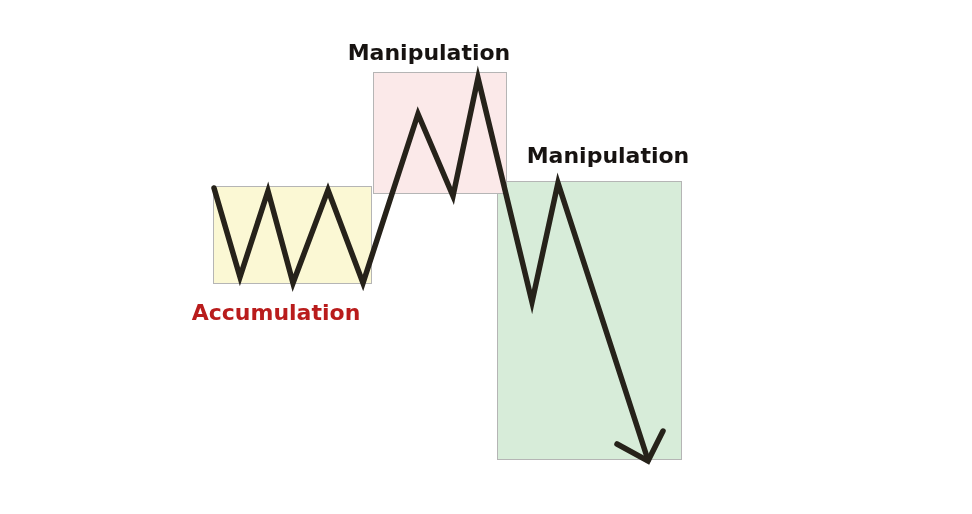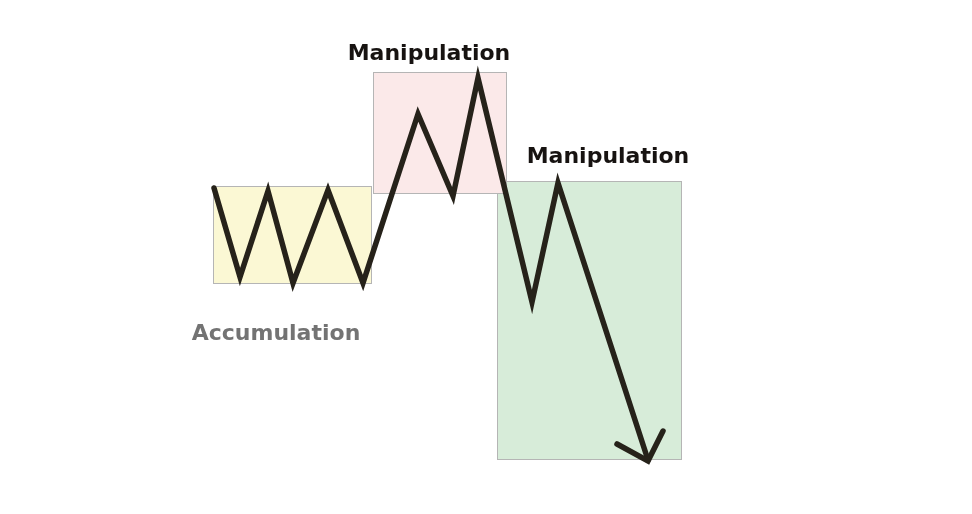--- a/index.html
+++ b/index.html
@@ -44,17 +44,17 @@
 
   <div class="phase-box" style="left: 213px; top: 186px; width: 159px; height: 98px; background: rgb(251, 248, 212); border-color: rgb(181, 181, 181);"></div>
   <div class="phase-box" style="left: 497px; top: 181px; width: 185px; height: 279px; background: rgb(215, 236, 217); border-color: rgb(181, 181, 181);"></div>
   <div class="phase-box" style="left: 373px; top: 72px; width: 134px; height: 122px; background: rgb(251, 233, 233); border-color: rgb(181, 181, 181);"></div>
 
   <svg class="line-layer" width="972" height="514" viewBox="0 0 972 514">
     <polyline fill="none" stroke-linecap="round" stroke-linejoin="miter" stroke-miterlimit="8" points="214,188 240,277 268,191 293,283 328,190 363,283 418,114 453,196 478,78 532,302 558,183 648,460" stroke="#26221a" stroke-width="5.5"></polyline>
     <polyline fill="none" stroke-linecap="round" stroke-linejoin="miter" stroke-miterlimit="8" points="617,444 648,461 663,431" stroke="#26221a" stroke-width="5.5"></polyline>
   </svg>
 
-  <div class="phase-label" style="left: 276px; top: 320px; color: #737373;">Accumulation</div>
+  <div class="phase-label" style="left: 276px; top: 300px; color: #b91c1c;">Accumulation</div>
   <div class="phase-label" style="left: 429px; top: 40px; color: rgb(23, 19, 17);">Manipulation</div>
   <div class="phase-label" style="left: 608px; top: 143px; color: rgb(23, 19, 17);">Manipulation</div>
 
 </div>
 
 </body></html>

